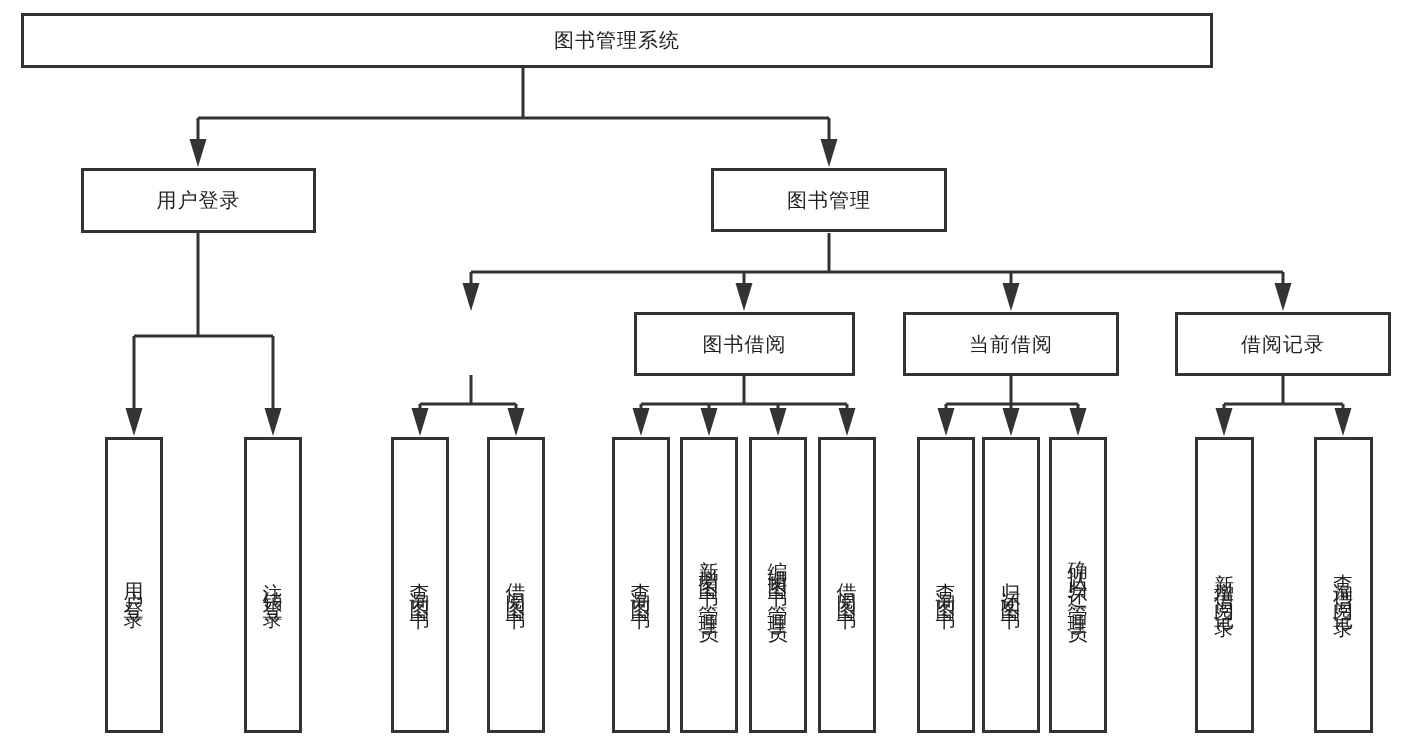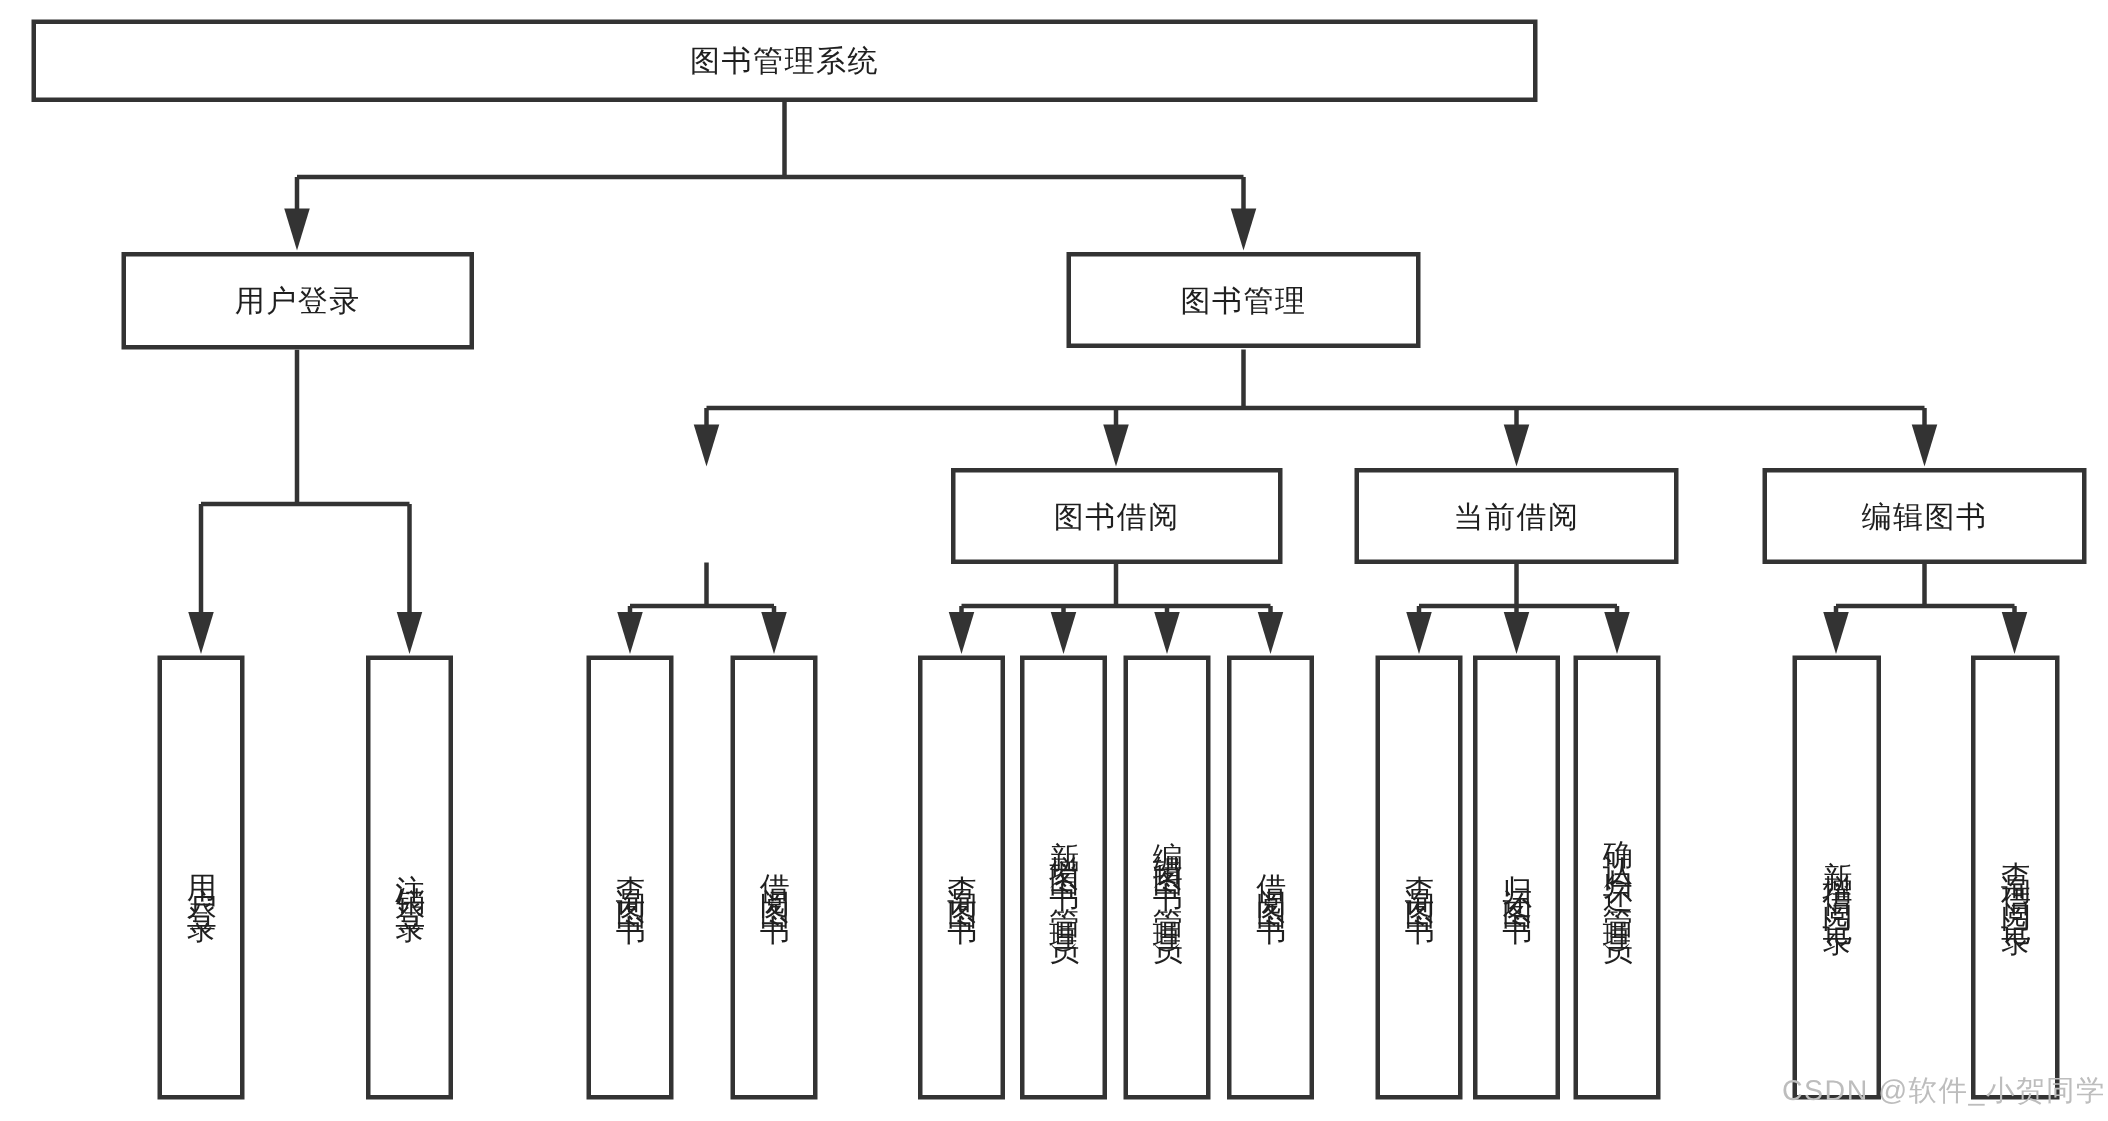--- a/index.html
+++ b/index.html
@@ -109,42 +109,41 @@
       <polygon points="769.5,408 786.5,408 778,436"></polygon>
       <polygon points="838.5,408 855.5,408 847,436"></polygon>
       <polygon points="937.5,408 954.5,408 946,436"></polygon>
       <polygon points="1002.5,408 1019.5,408 1011,436"></polygon>
       <polygon points="1069.5,408 1086.5,408 1078,436"></polygon>
       <polygon points="1215.5,408 1232.5,408 1224,436"></polygon>
       <polygon points="1334.5,408 1351.5,408 1343,436"></polygon>
     </g>
   </svg>
 
-  <div class="box hbox" style="left:21px; top:13px; width:1004px; height:55px;">图书管理系统</div>
+  <div class="box hbox" style="left:21px; top:13px; width:1192px; height:55px;">图书管理系统</div>
 
   <div class="box hbox" style="left:81px; top:168px; width:235px; height:65px;">用户登录</div>
   <div class="box hbox" style="left:711px; top:168px; width:236px; height:64px;">图书管理</div>
 
   <div class="box hbox" style="left:634px; top:312px; width:221px; height:64px;">图书借阅</div>
   <div class="box hbox" style="left:903px; top:312px; width:216px; height:64px;">当前借阅</div>
-  <div class="box hbox" style="left:1175px; top:312px; width:216px; height:64px;">编辑图书</div>
+  <div class="box hbox" style="left:1175px; top:312px; width:216px; height:64px;">借阅记录</div>
 
   <div class="box vbox" style="left:105px; top:437px; width:58px; height:296px;">用户登录</div>
   <div class="box vbox" style="left:244px; top:437px; width:58px; height:296px;">注销登录</div>
 
   <div class="box vbox" style="left:391px; top:437px; width:58px; height:296px;">查询图书</div>
   <div class="box vbox" style="left:487px; top:437px; width:58px; height:296px;">借阅图书</div>
 
   <div class="box vbox" style="left:612px; top:437px; width:58px; height:296px;">查询图书</div>
   <div class="box vbox" style="left:680px; top:437px; width:58px; height:296px;">新增图书（管理员）</div>
   <div class="box vbox" style="left:749px; top:437px; width:58px; height:296px;">编辑图书（管理员）</div>
   <div class="box vbox" style="left:818px; top:437px; width:58px; height:296px;">借阅图书</div>
 
   <div class="box vbox" style="left:917px; top:437px; width:58px; height:296px;">查询图书</div>
   <div class="box vbox" style="left:982px; top:437px; width:58px; height:296px;">归还图书</div>
   <div class="box vbox" style="left:1049px; top:437px; width:58px; height:296px;">确认归还（管理员）</div>
 
   <div class="box vbox" style="left:1195px; top:437px; width:59px; height:296px;">新增借阅记录</div>
   <div class="box vbox" style="left:1314px; top:437px; width:59px; height:296px;">查询借阅记录</div>
 
-  <div class="watermark">CSDN @软件_小贺同学</div>
 
 </div>
 
 </body></html>

